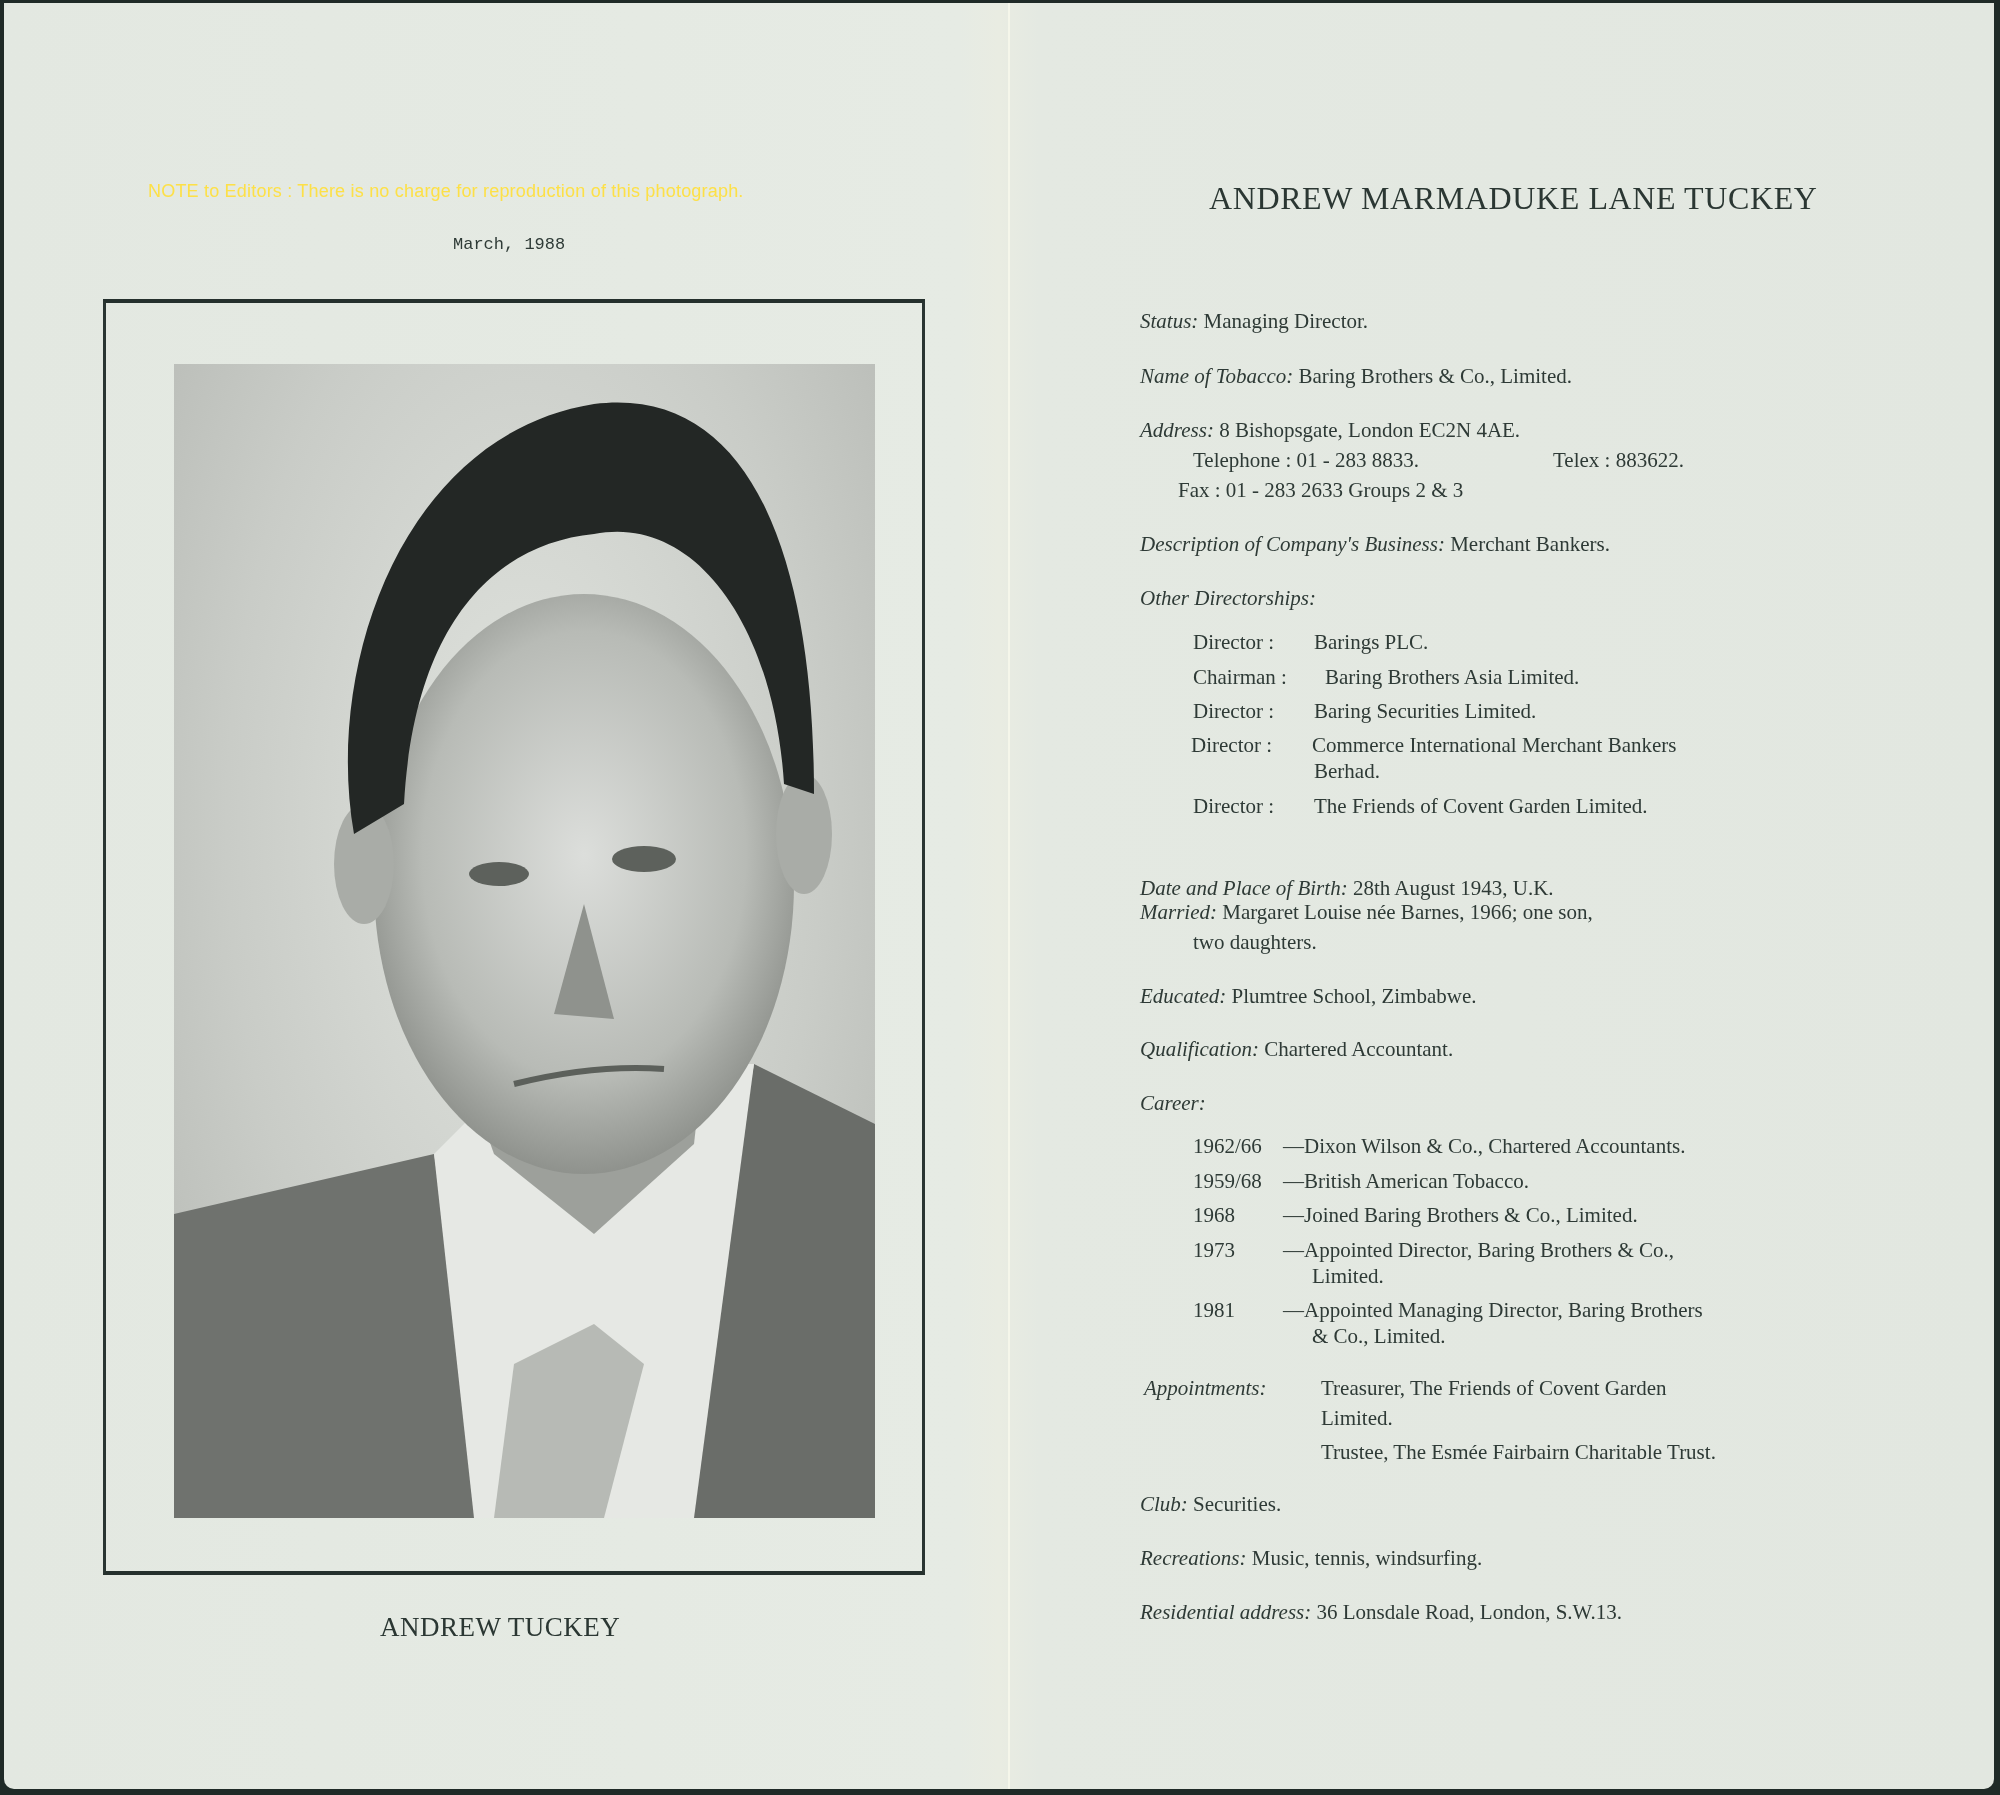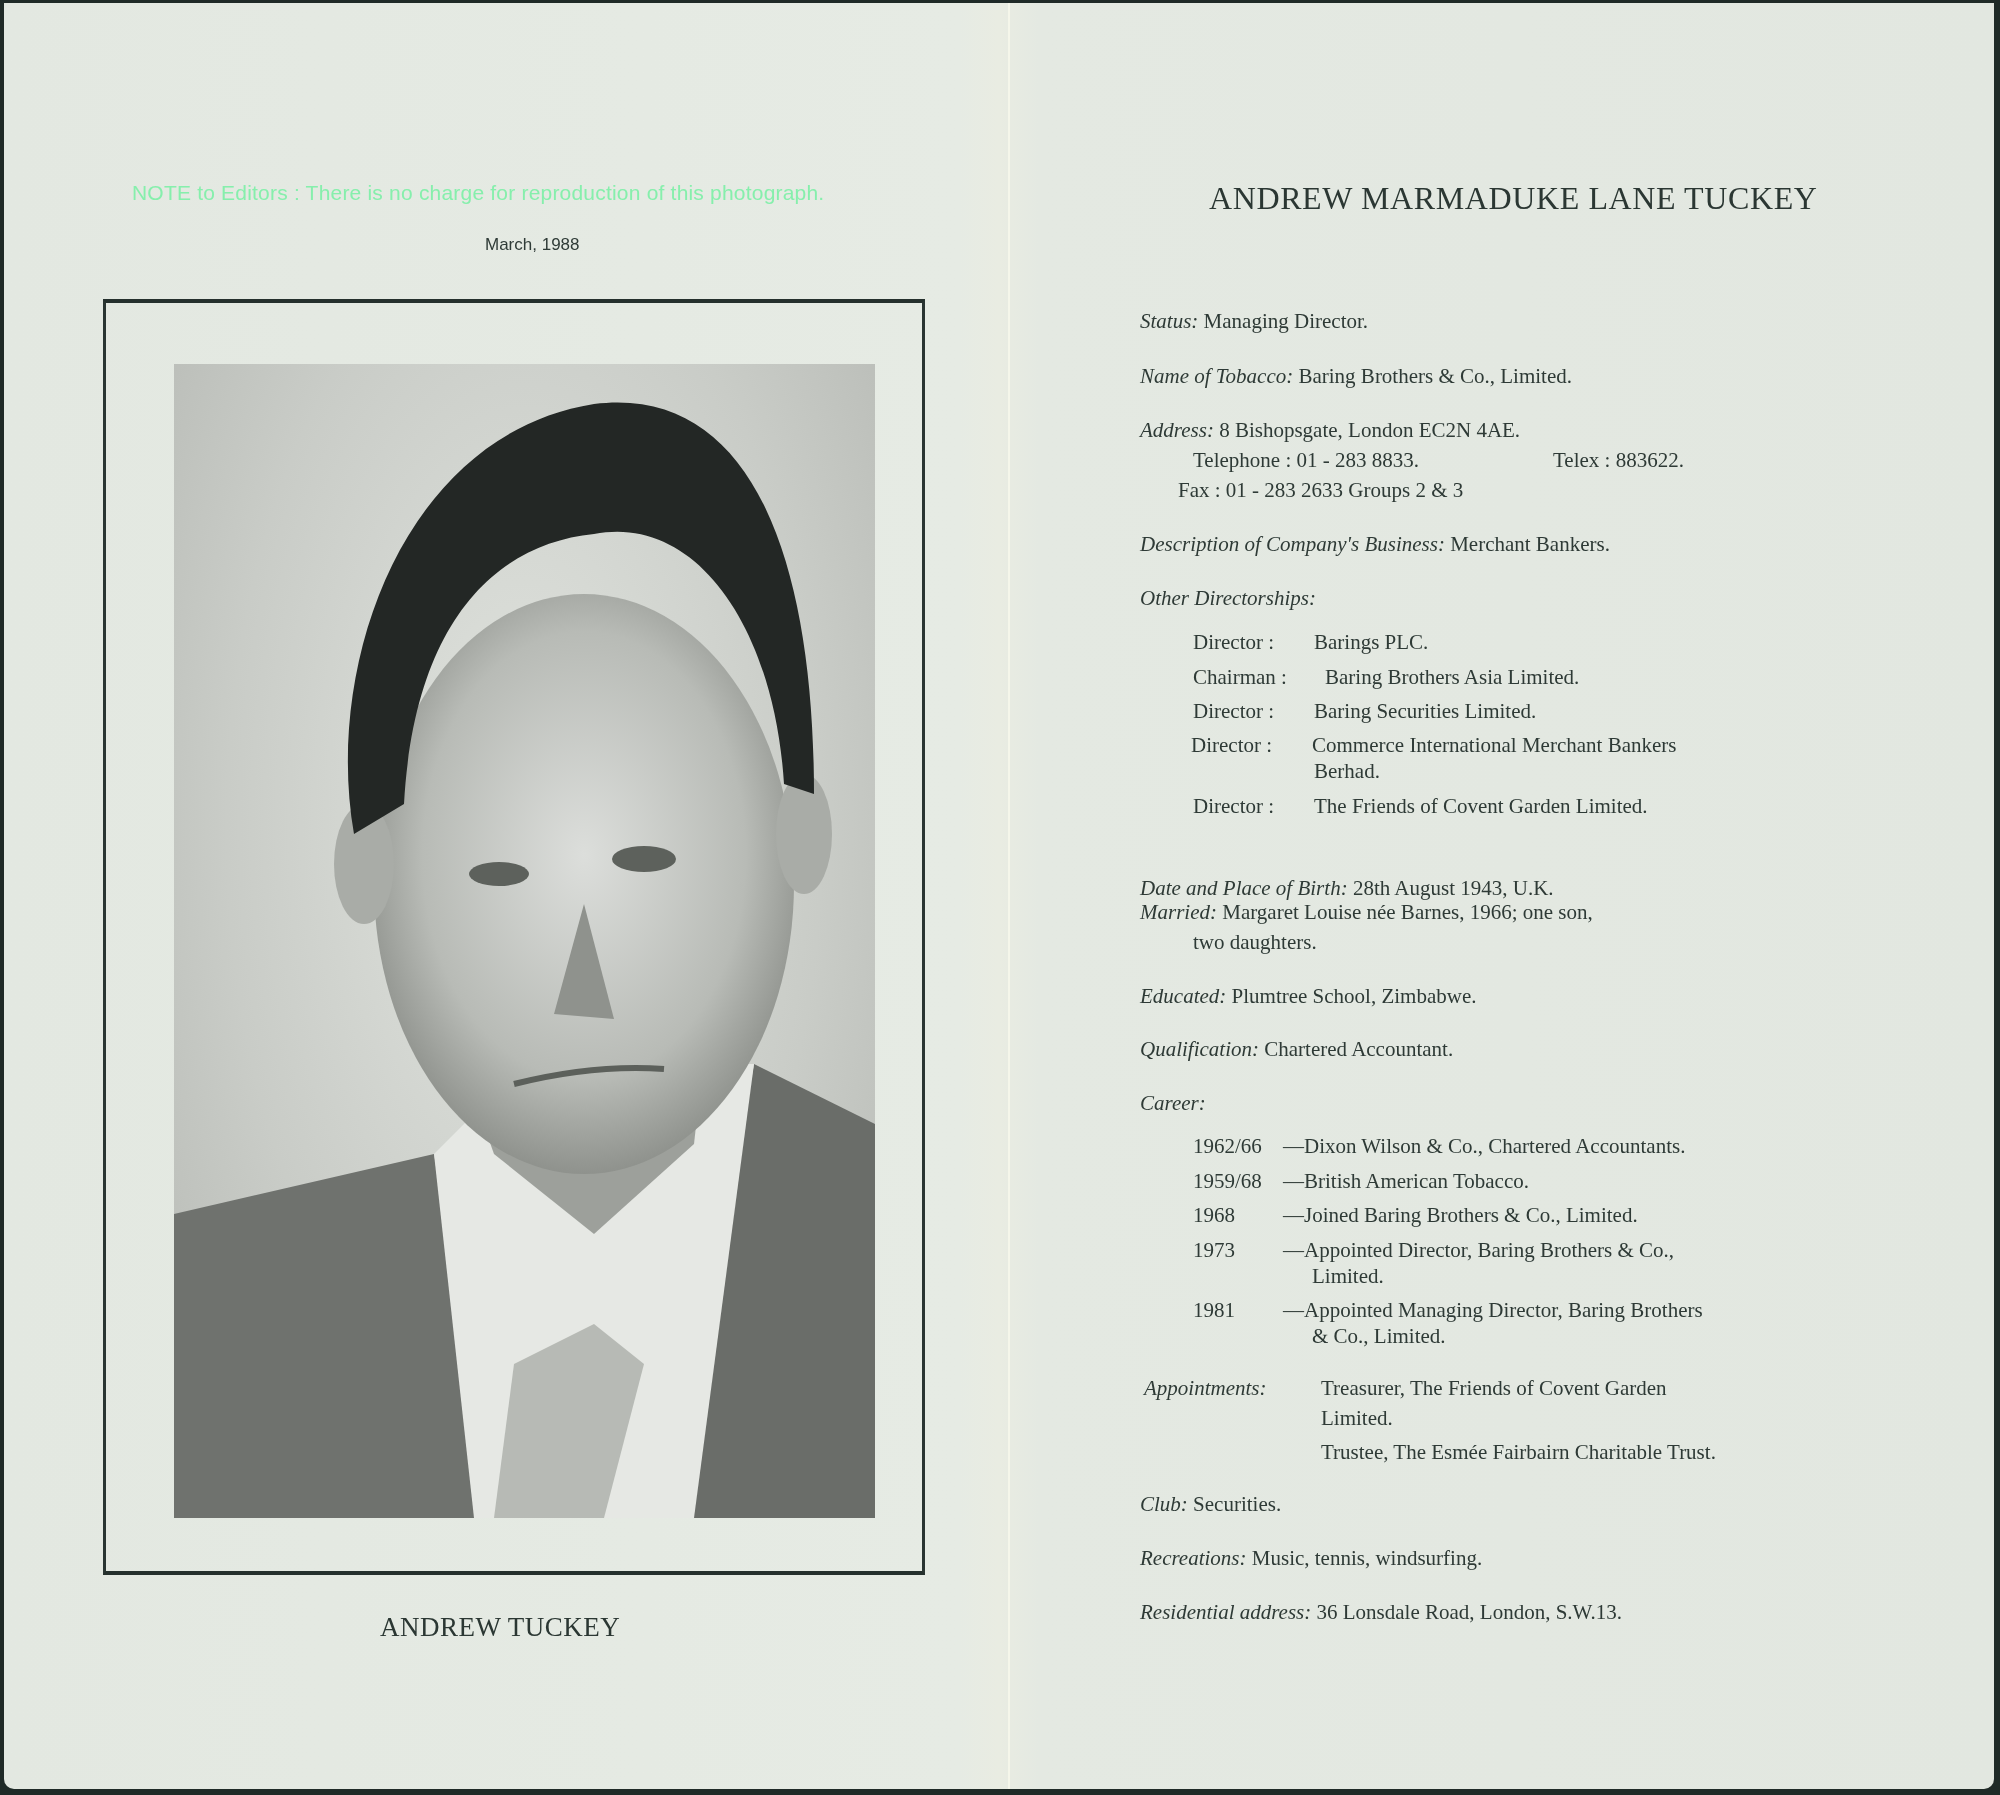--- a/index.html
+++ b/index.html
@@ -13,28 +13,28 @@
     position: absolute; left: 4px; top: 3px; width: 1990px; height: 1786px;
     background: linear-gradient(90deg, #e3e8e1 0%, #e6ebe4 48%, #e9ece2 50%, #e4e9e2 52%, #e2e7e0 100%);
     border-radius: 0 0 10px 10px;
   }
   .fold {
     position: absolute; left: 1004px; top: 0; width: 2px; height: 100%;
     background: rgba(255,255,240,0.55);
   }
   
   .note {
-    position: absolute; left: 132px; top: 181px; width: 760px;
+    position: absolute; left: 148px; top: 181px; width: 760px;
     font-family: "Liberation Sans", "DejaVu Sans", sans-serif;
-    font-size: 21px; letter-spacing: 0.2px; color: #86efac;
+    font-size: 18px; letter-spacing: 0.2px; color: #fde047;
   }
   .date {
     position: absolute; left: 453px; top: 235px;
-    font-family: Liberation Sans, sans-serif;
-    font-size: 17px; color: #2f3b37; margin-left: 32px;
+    font-family: Liberation Mono, monospace;
+    font-size: 17px; color: #2f3b37;
   }
   .frame {
     position: absolute; left: 103px; top: 299px; width: 822px; height: 1276px;
     border-top: 4px solid #25302d; border-bottom: 4px solid #25302d;
     border-left: 3px solid #2a3532; border-right: 3px solid #2a3532;
     box-sizing: border-box;
   }
   .photo {
     position: absolute; left: 174px; top: 364px; width: 701px; height: 1154px;
     background: radial-gradient(ellipse at 50% 40%, #e1e4df 0%, #c9ccc7 60%, #b5b8b3 100%);

